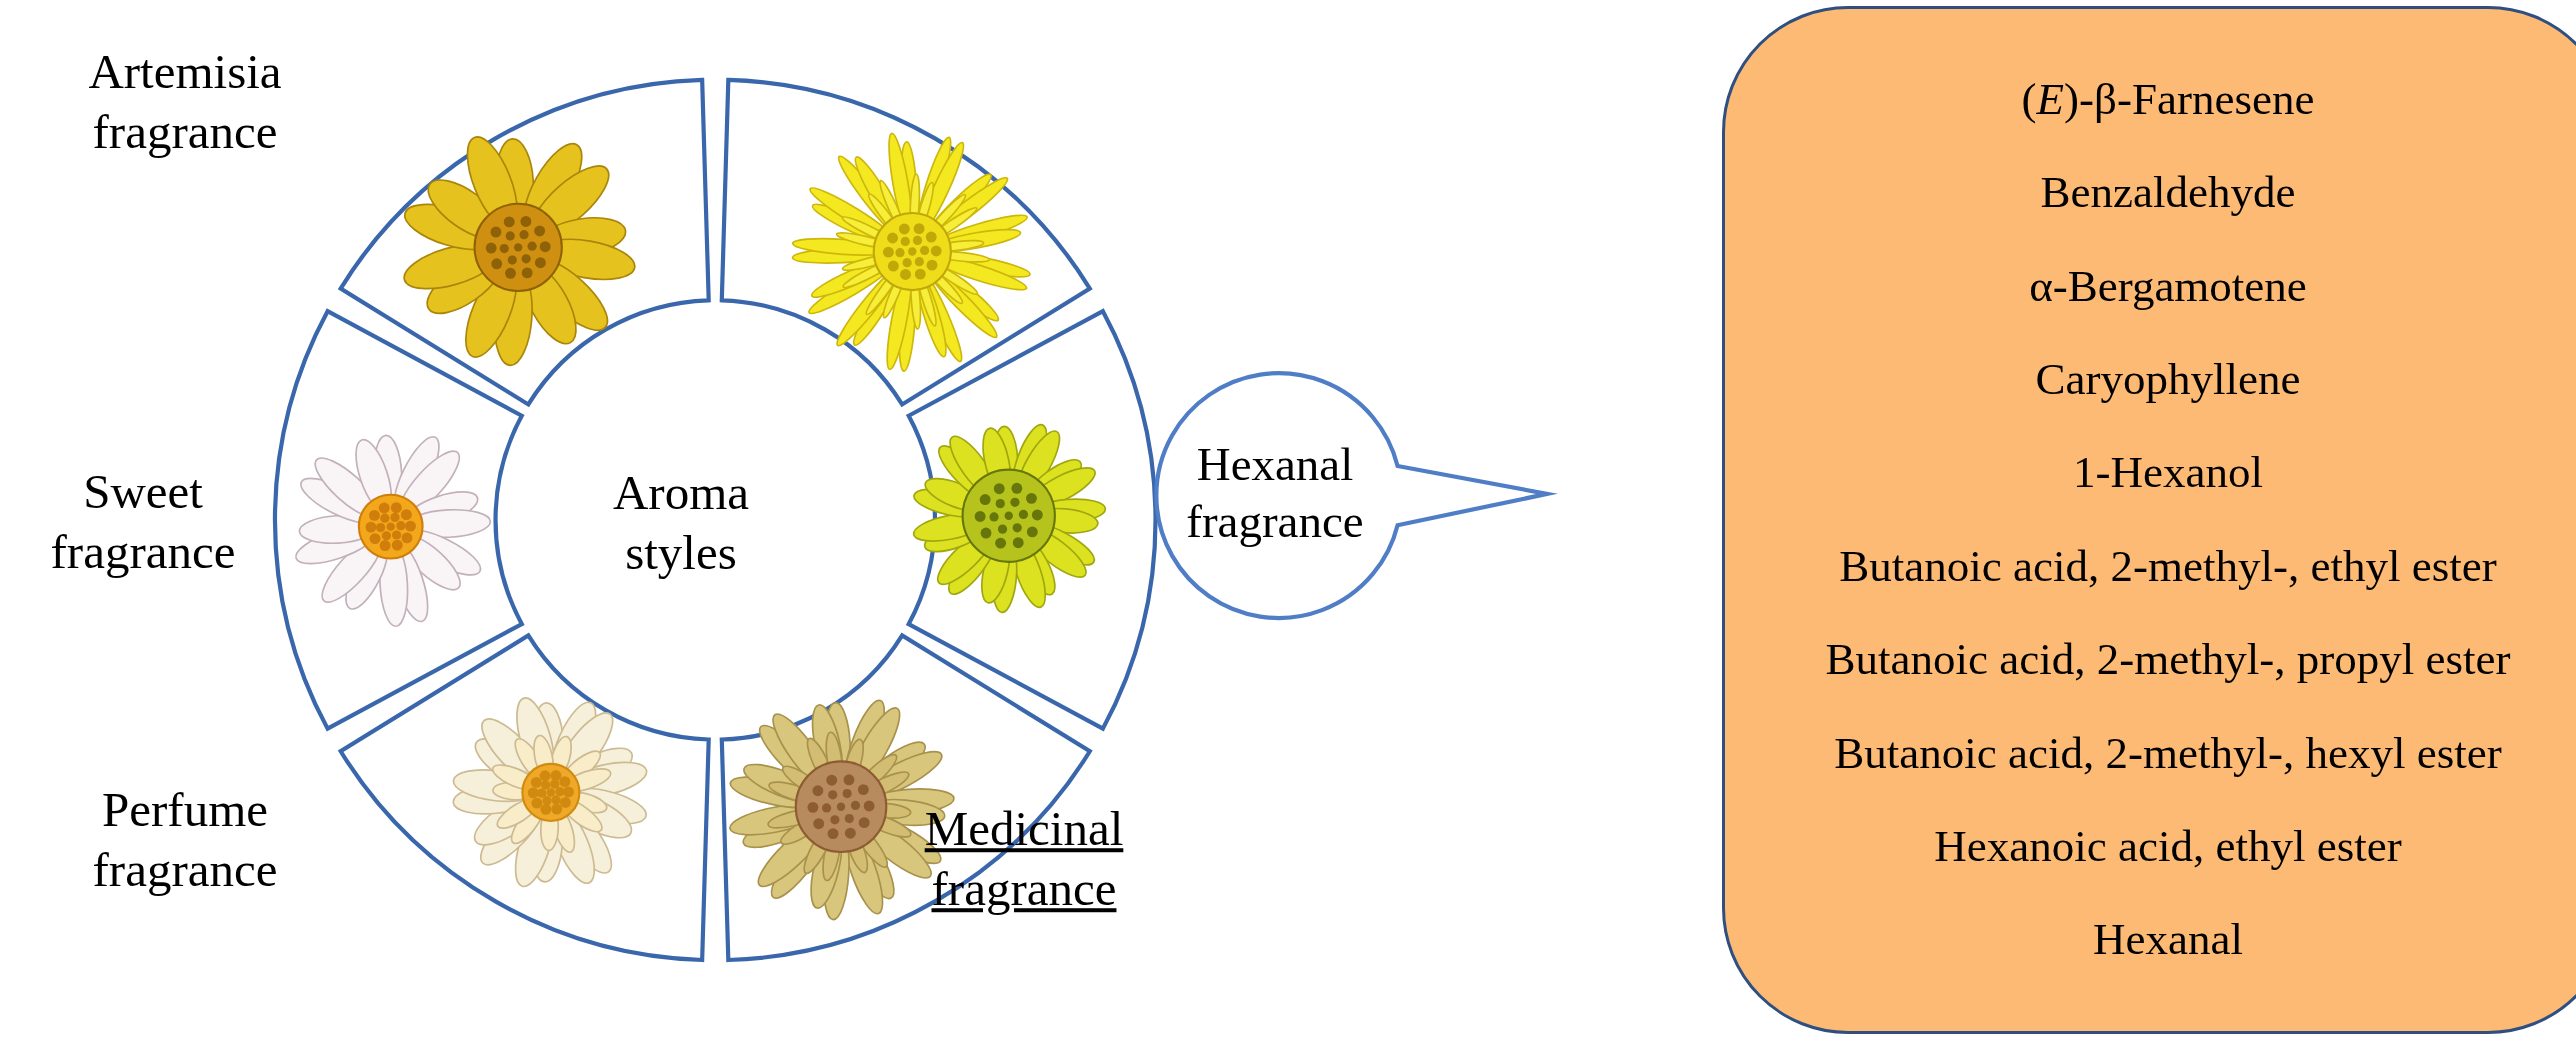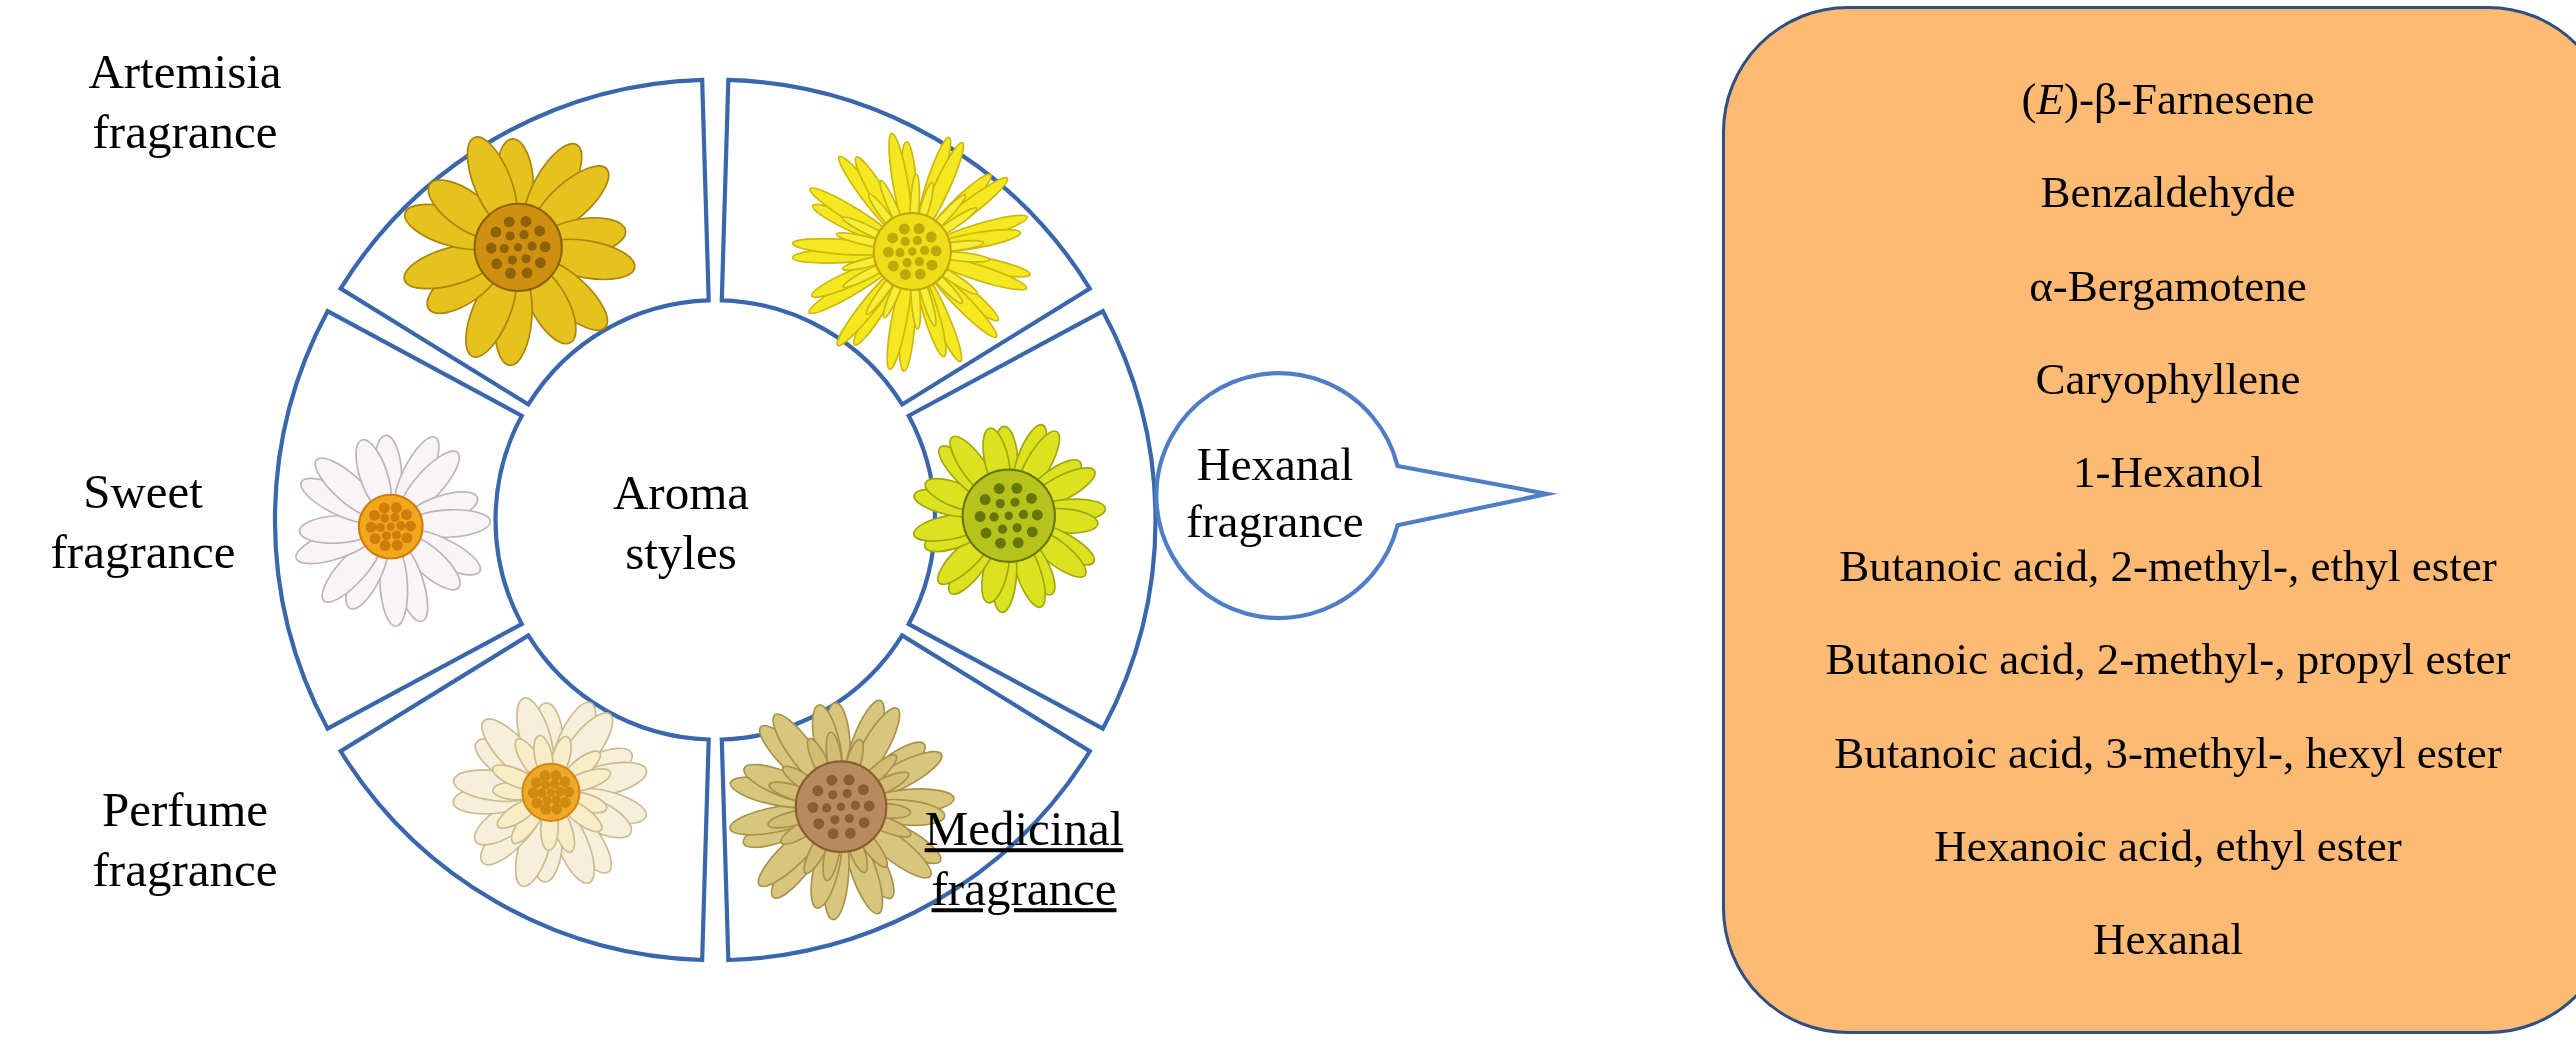--- a/index.html
+++ b/index.html
@@ -337,19 +337,19 @@
   <div class="ring-label bubble-label" style="left:1231px;top:493px;width:226px;">Hexanal fragrance</div>
 
   <div class="compound-panel" id="compound-panel" style="background: #fdba74; border: 3.4px solid rgb(47, 79, 128);">
       <div class="compound-item">(<i>E</i>)-β-Farnesene</div>
       <div class="compound-item">Benzaldehyde</div>
       <div class="compound-item">α-Bergamotene</div>
       <div class="compound-item">Caryophyllene</div>
       <div class="compound-item">1-Hexanol</div>
       <div class="compound-item">Butanoic acid, 2-methyl-, ethyl ester</div>
       <div class="compound-item">Butanoic acid, 2-methyl-, propyl ester</div>
-      <div class="compound-item">Butanoic acid, 3-methyl-, hexyl ester</div>
+      <div class="compound-item">Butanoic acid, 2-methyl-, hexyl ester</div>
       <div class="compound-item">Hexanoic acid, ethyl ester</div>
       <div class="compound-item">Hexanal</div>
     </div>
 
 </div>
 
 
 </body></html>

